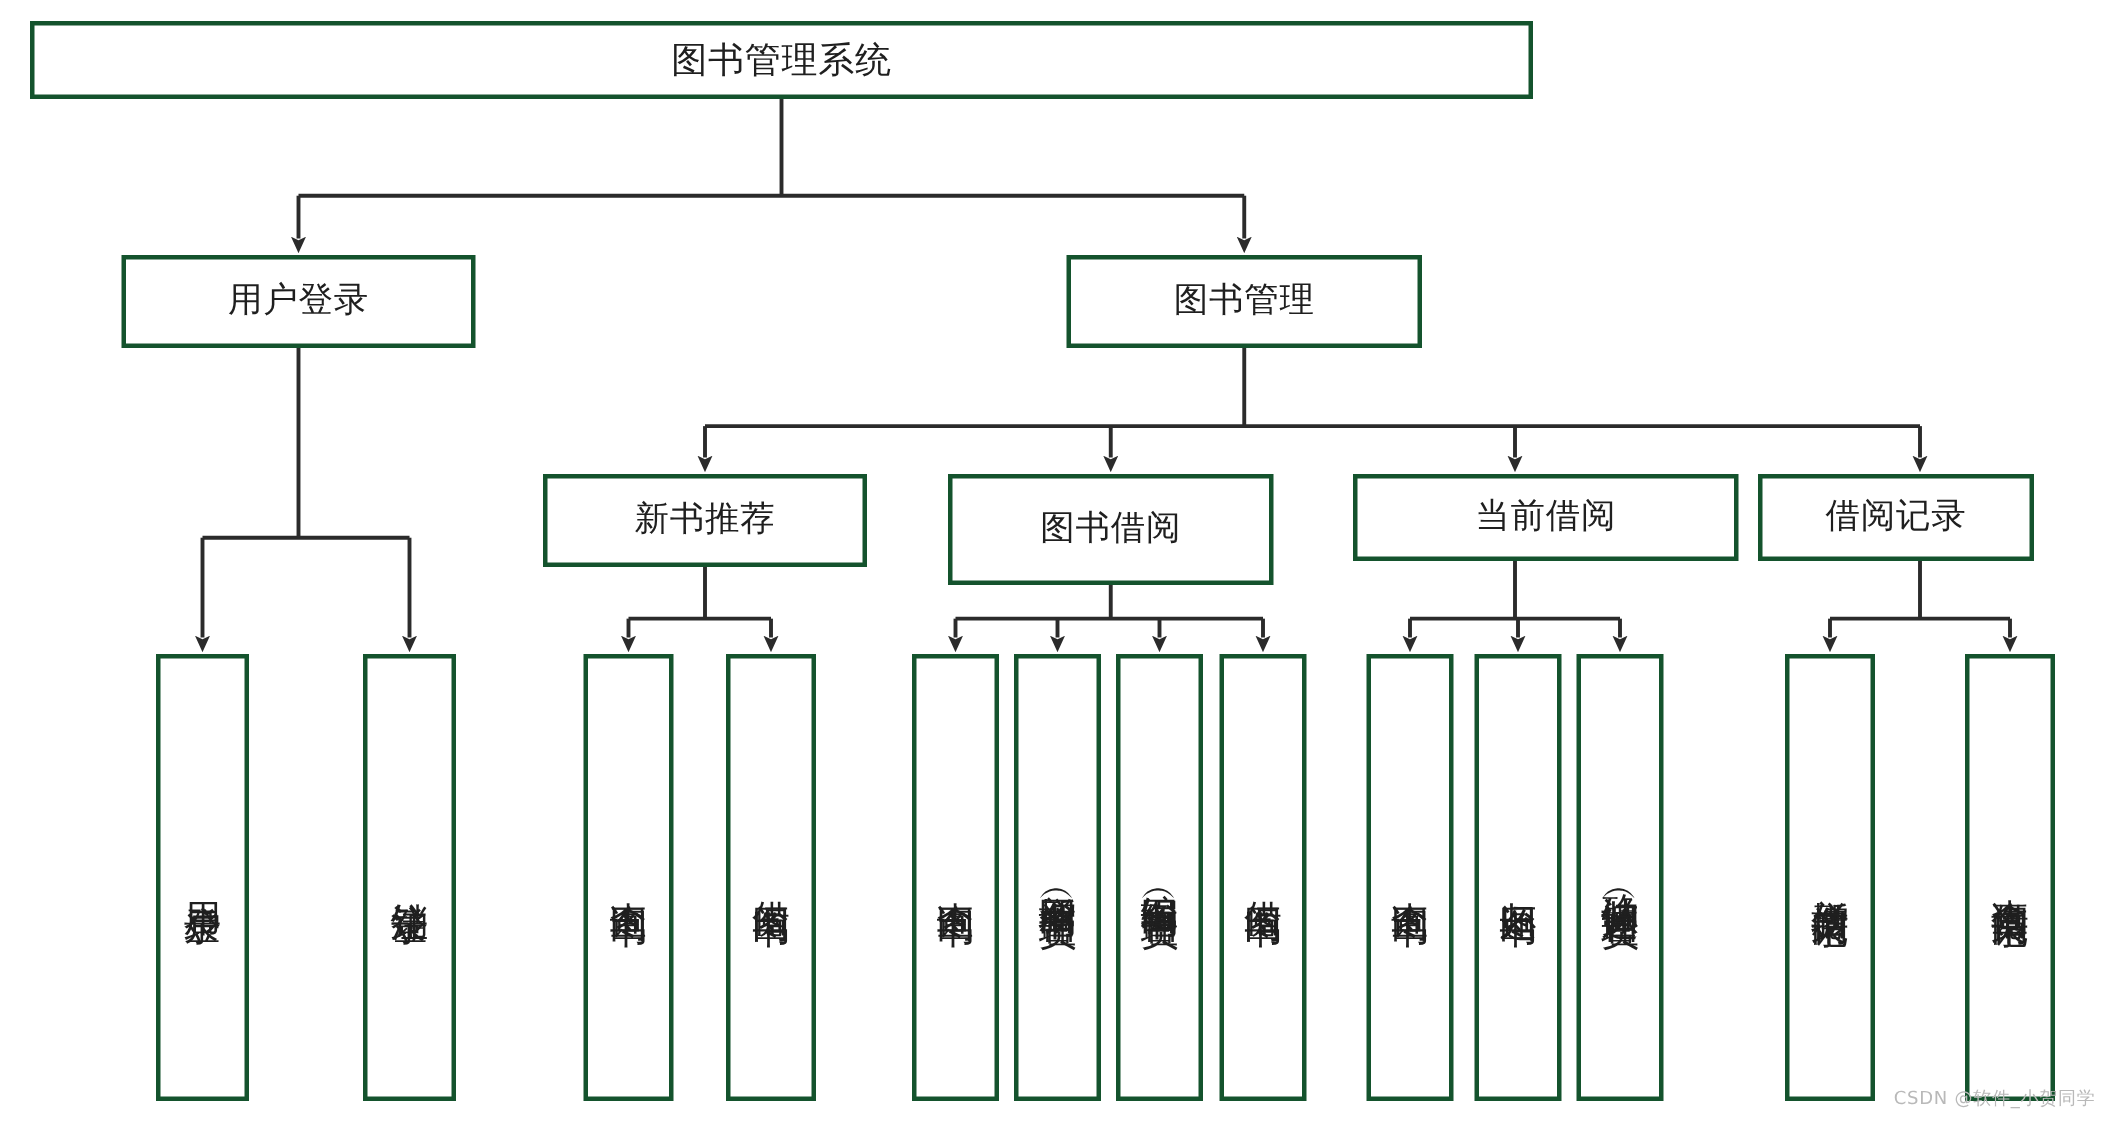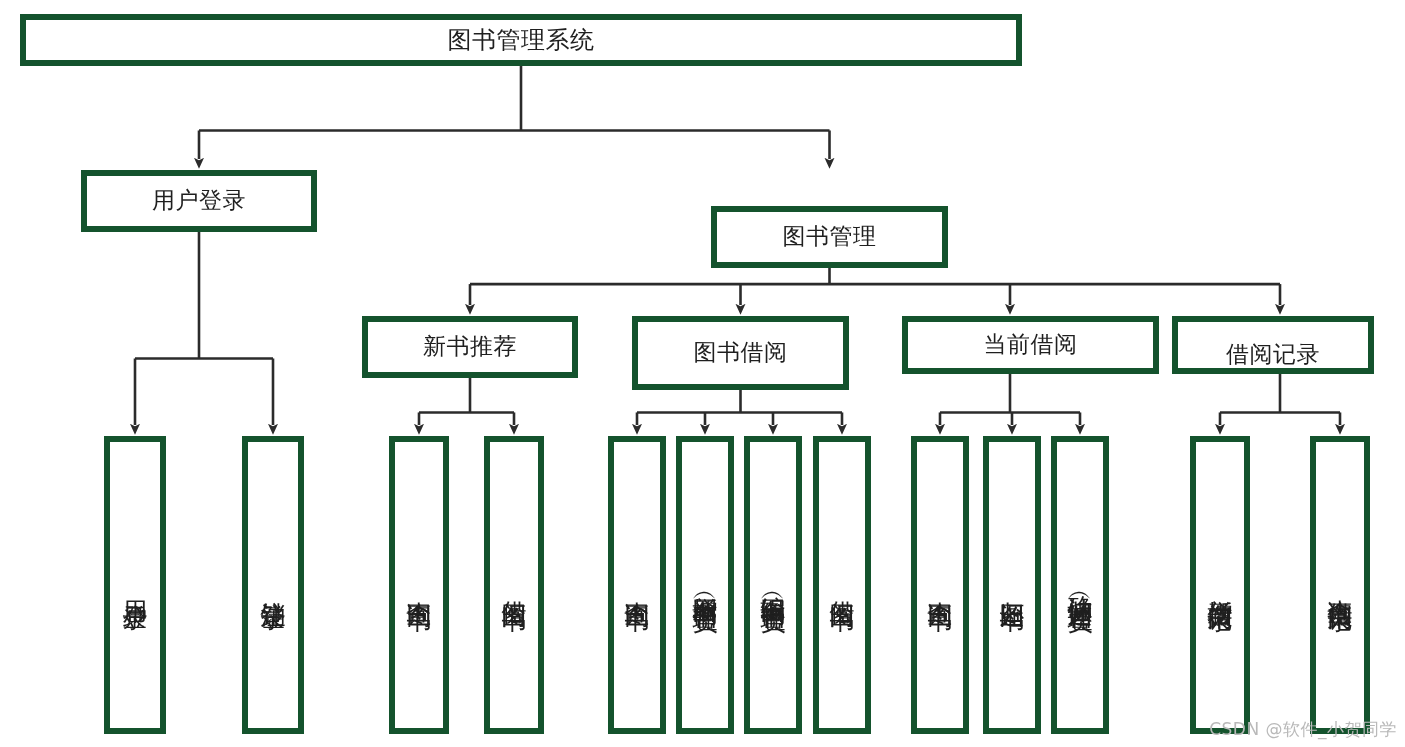--- a/index.html
+++ b/index.html
@@ -22,21 +22,21 @@
     left: 0;
     top: 0;
     width: 1405px;
     height: 747px;
     pointer-events: none;
   }
   .node {
     position: absolute;
     box-sizing: border-box;
     background: #ffffff;
-    border: 6px solid #14532d;
+    border: 3px solid #14532d;
     display: flex;
     align-items: center;
     justify-content: center;
     overflow: hidden;
   }
   .node .label {
     color: #1f1f1f;
     line-height: 1.12;
     text-align: center;
     white-space: pre;
@@ -57,21 +57,21 @@
     line-height: 1;
   }
   .node.root .label {
     font-size: 24px;
   }
   #watermark {
     position: absolute;
     right: 8px;
     bottom: 6px;
     color: #b9b9b9;
-    font-size: 17px;
+    font-size: 12px;
     letter-spacing: 0.5px;
     white-space: nowrap;
     user-select: none;
   }
 </style>
 </head>
 <body>
 
 <div id="canvas">
 
@@ -118,33 +118,33 @@
       </g>
   </svg>
 
   <div id="nodes">
       <div class="node horiz root" style="left: 20px; top: 14px; width: 1002px; height: 52px;">
         <span class="label">图书管理系统</span>
       </div>
       <div class="node horiz" style="left: 81px; top: 170px; width: 236px; height: 62px;">
         <span class="label">用户登录</span>
       </div>
-      <div class="node horiz" style="left: 711px; top: 170px; width: 237px; height: 62px; margin-top: 36px;">
+      <div class="node horiz" style="left: 711px; top: 170px; width: 237px; height: 62px;">
         <span class="label">图书管理</span>
       </div>
       <div class="node horiz" style="left: 362px; top: 316px; width: 216px; height: 62px;">
         <span class="label">新书推荐</span>
       </div>
       <div class="node horiz" style="left: 632px; top: 316px; width: 217px; height: 74px;">
         <span class="label">图书借阅</span>
       </div>
       <div class="node horiz" style="left: 902px; top: 316px; width: 257px; height: 58px;">
         <span class="label">当前借阅</span>
       </div>
-      <div class="node horiz" style="left: 1172px; top: 316px; width: 202px; height: 58px; align-items: flex-end;">
+      <div class="node horiz" style="left: 1172px; top: 316px; width: 184px; height: 58px;">
         <span class="label">借阅记录</span>
       </div>
       <div class="node vert" style="left: 104px; top: 436px; width: 62px; height: 298px;">
         <span class="label">用户登录</span>
       </div>
       <div class="node vert" style="left: 242px; top: 436px; width: 62px; height: 298px;">
         <span class="label">注销登录</span>
       </div>
       <div class="node vert" style="left: 389px; top: 436px; width: 60px; height: 298px;">
         <span class="label">查询图书</span>

